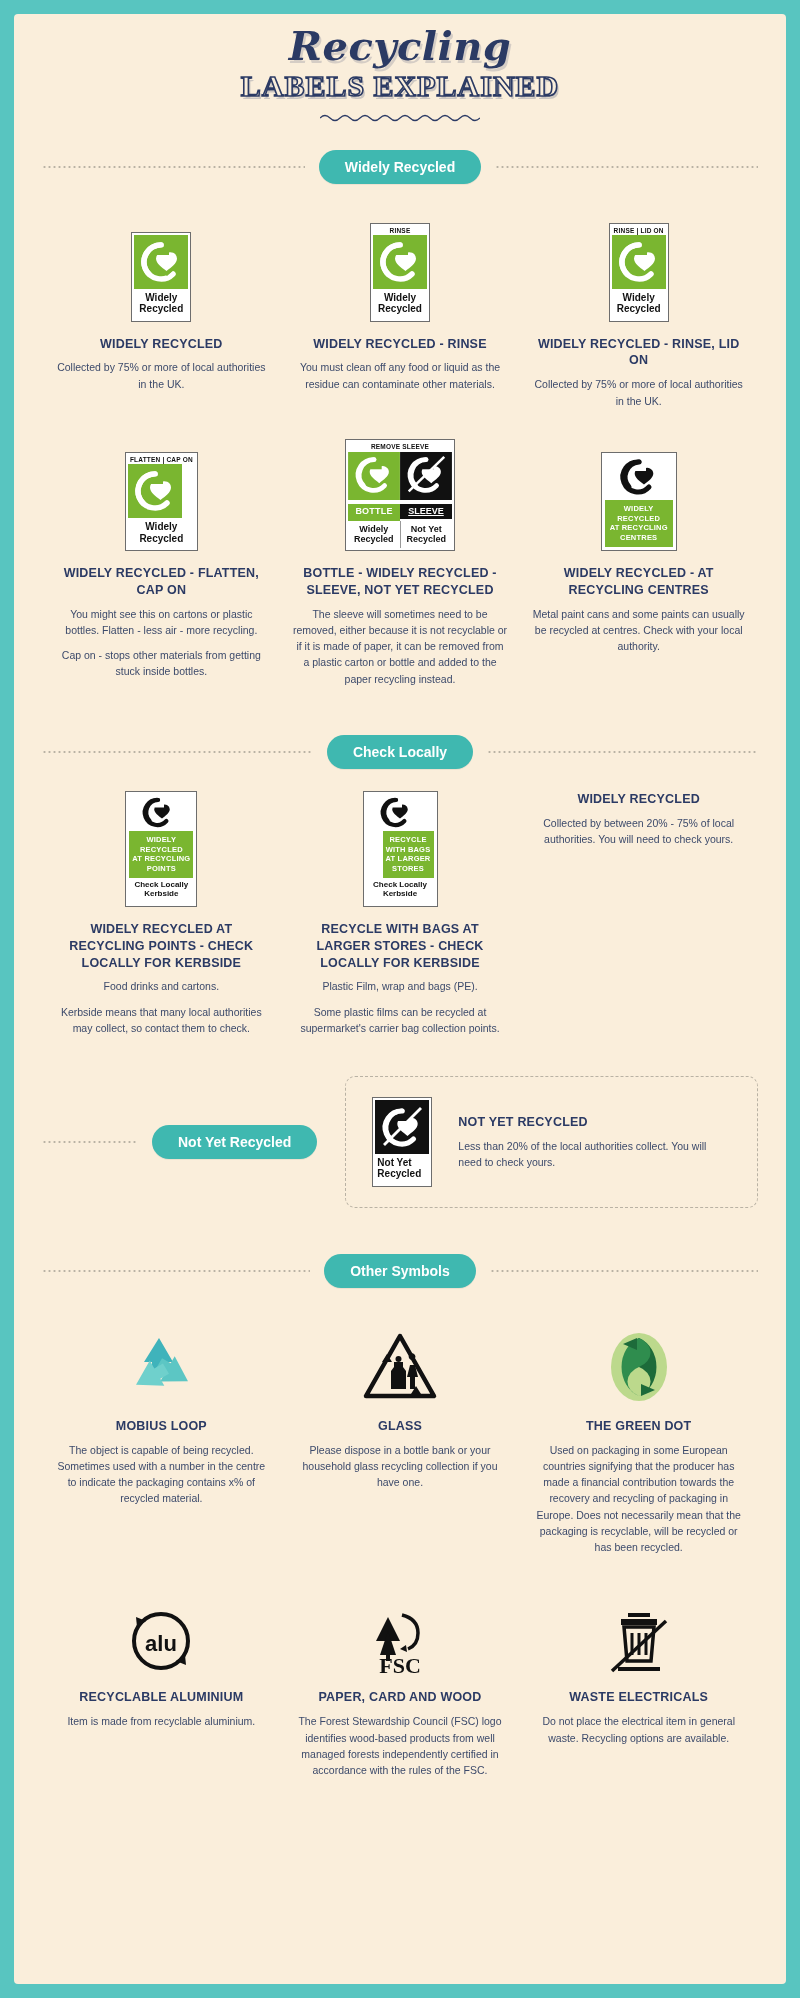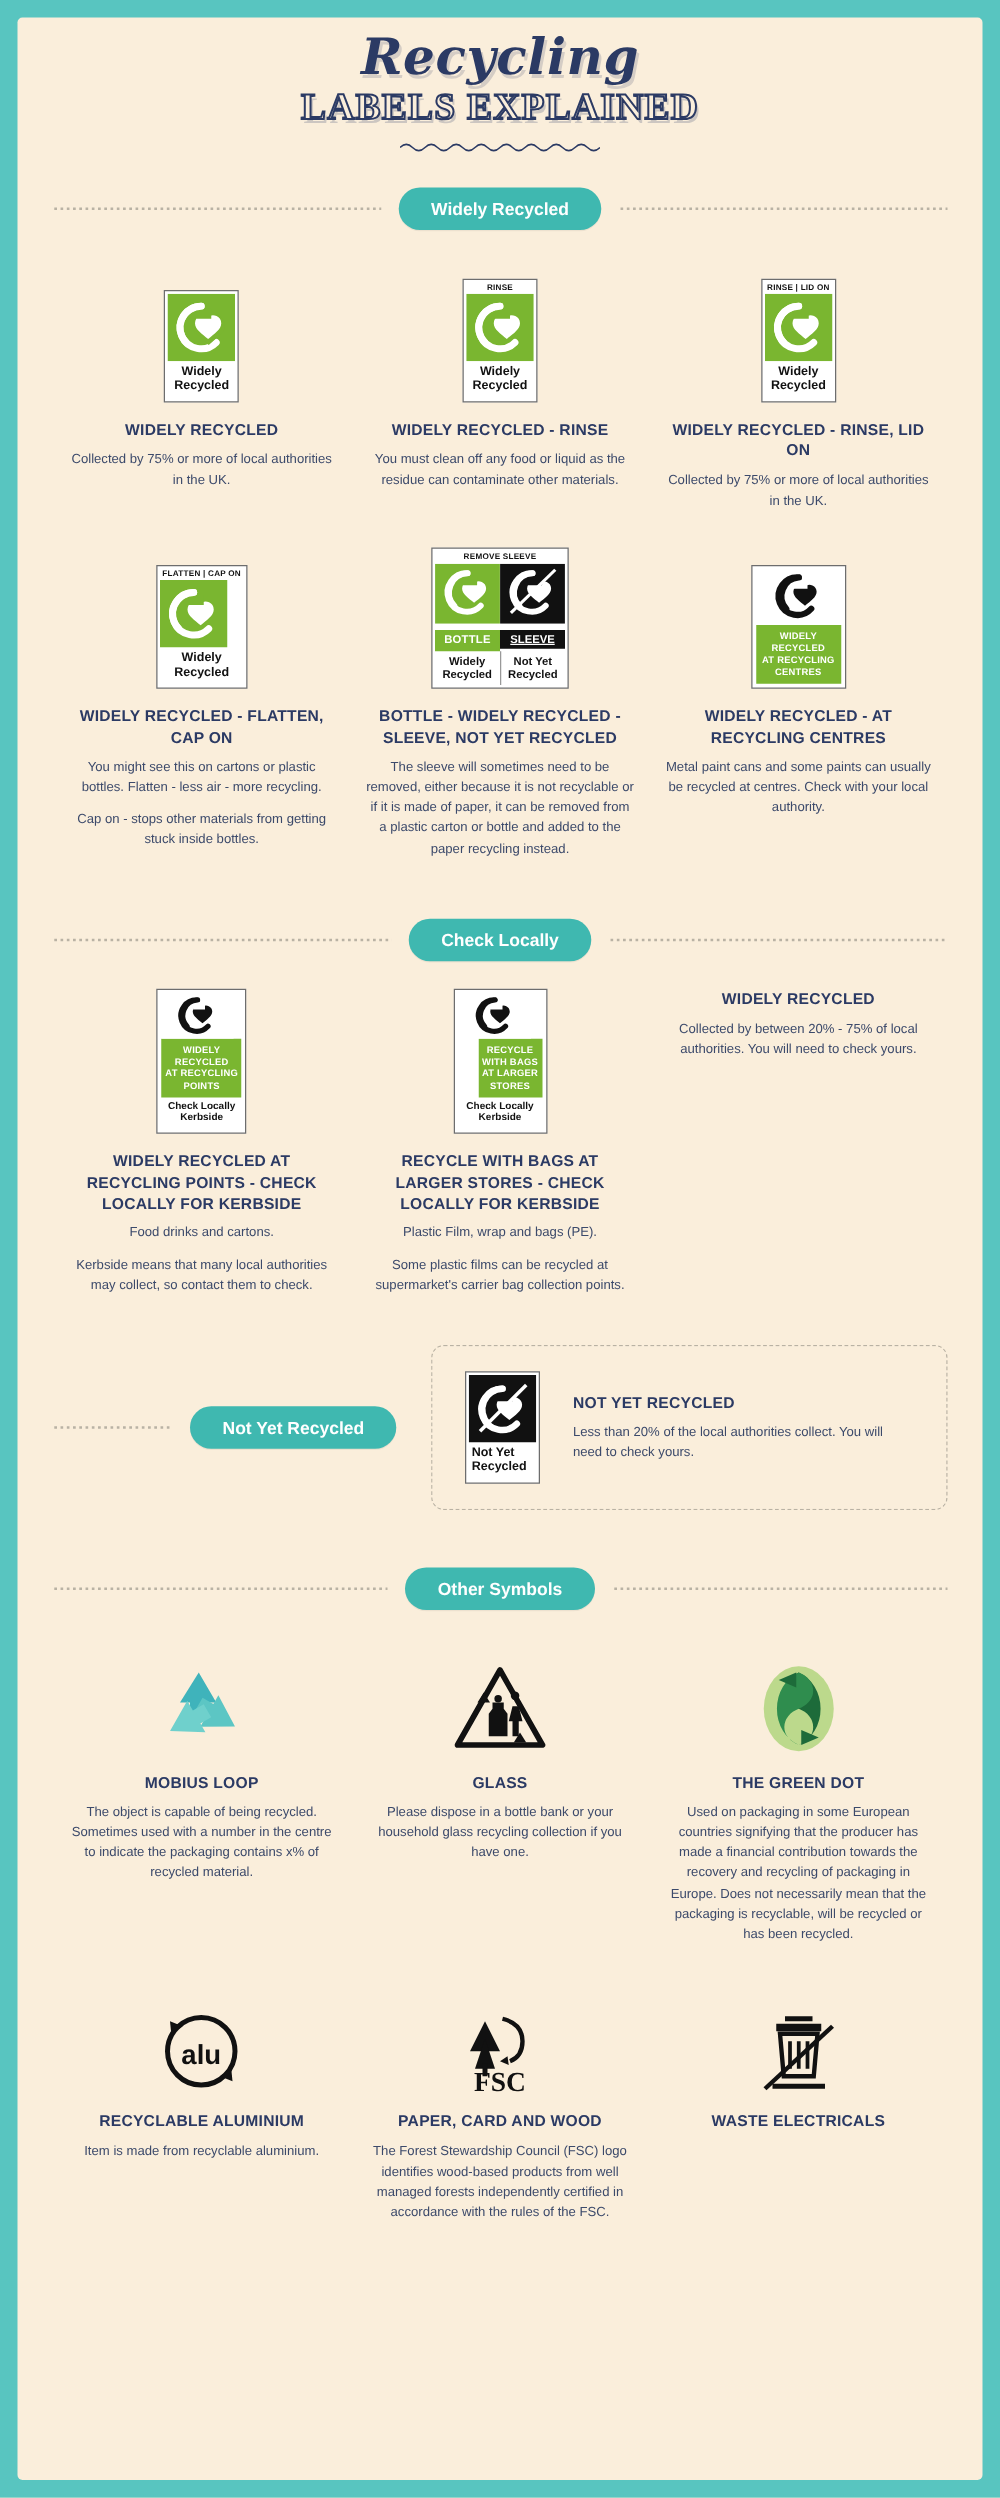--- a/index.html
+++ b/index.html
@@ -479,17 +479,20 @@
           <path d="M15 18 h36 v6 h-36z" fill="#111"></path>
           <path d="M18 26 h30 l-3 34 h-24z" fill="none" stroke="#111" stroke-width="3.5"></path>
           <line x1="26" y1="32" x2="26" y2="54" stroke="#111" stroke-width="3"></line>
           <line x1="33" y1="32" x2="33" y2="54" stroke="#111" stroke-width="3"></line>
           <line x1="40" y1="32" x2="40" y2="54" stroke="#111" stroke-width="3"></line>
           <line x1="6" y1="70" x2="60" y2="20" stroke="#111" stroke-width="3.5"></line>
           <rect x="12" y="66" width="42" height="4" fill="#111"></rect>
         </svg>
       </div>
       <div class="card-title">WASTE ELECTRICALS</div>
+      <div class="card-body">
+            <p>Do not place the electrical item in general waste. Recycling options are available.</p>
+          </div>
     </div>
   </div>
 
 </div>
 </div>
 
 </body></html>

